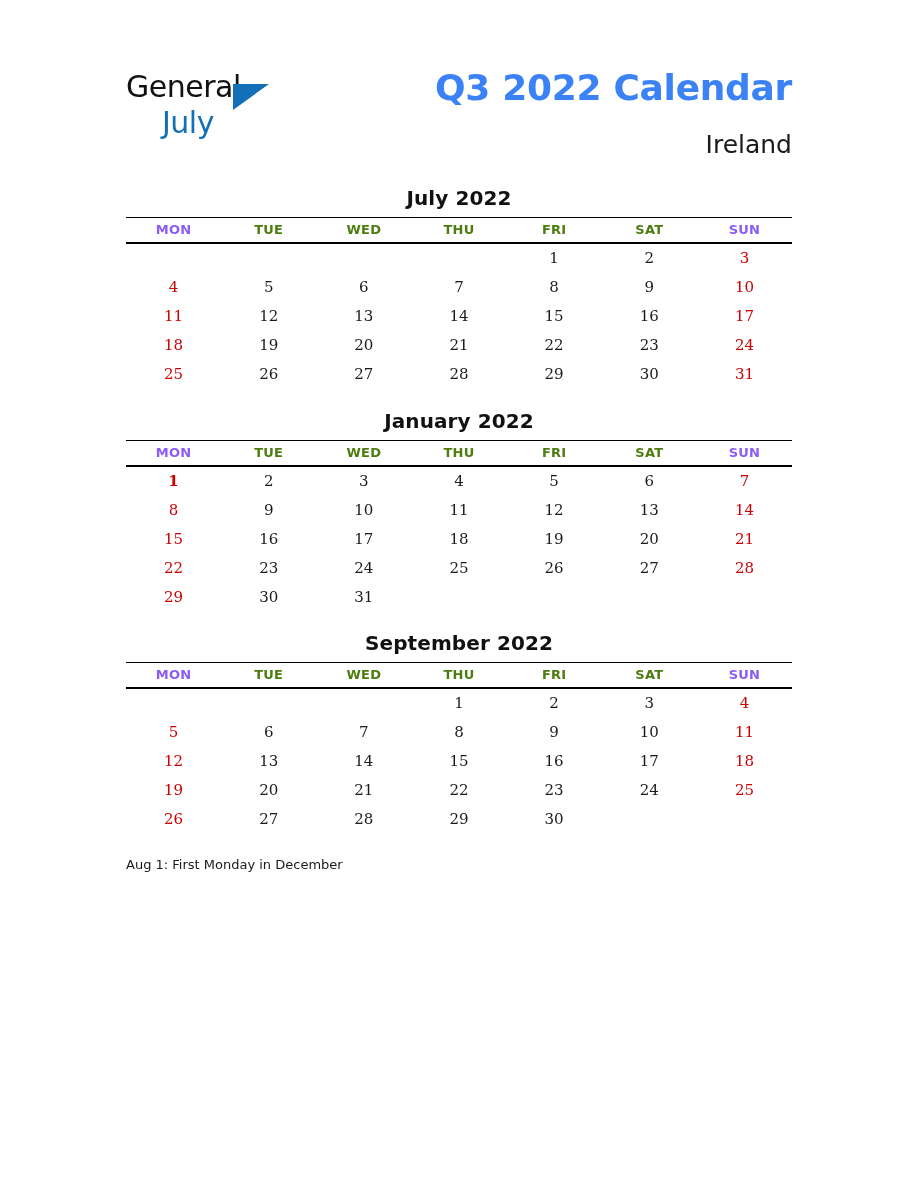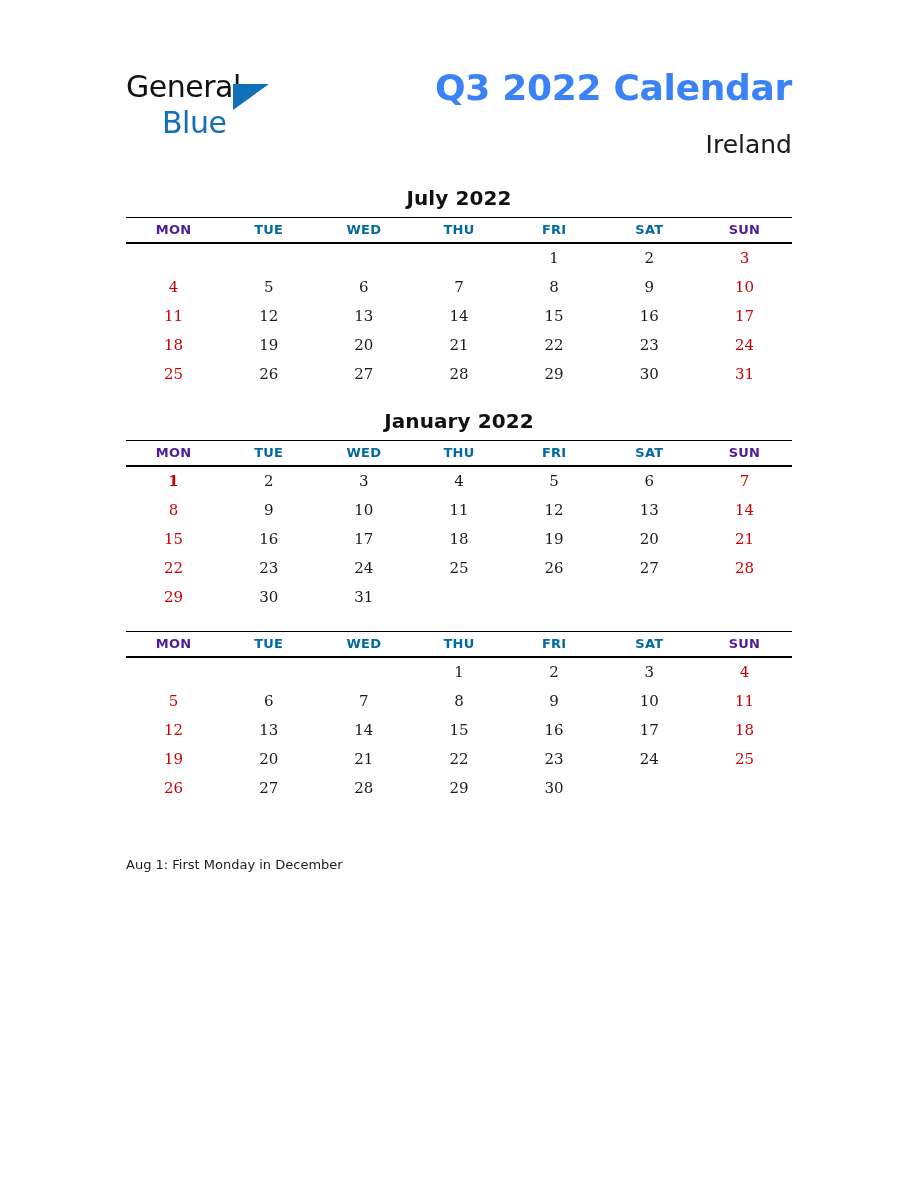--- a/index.html
+++ b/index.html
@@ -122,24 +122,24 @@
   table.cal thead tr {
     border-top: 1px solid #000000;
     border-bottom: 2px solid #000000;
   }
   table.cal th {
     font-family: "DejaVu Sans", sans-serif;
     font-size: 13px;
     font-weight: bold;
     text-align: center;
     padding: 4px 0 5px 0;
-    color: #0369a1;
+    color: #4d7c0f;
     letter-spacing: 0.2px;
   }
-  table.cal th.weekend { color: #4c1d95; margin-top: 14px; }
+  table.cal th.weekend { color: #8b5cf6; margin-top: 14px; }
 
   table.cal td {
     font-family: "DejaVu Serif", serif;
     font-size: 15px;
     text-align: center;
     padding: 5px 0 6px 0;
     color: #1a1a1a;
     height: 12px;
   }
   table.cal td.weekend { color: #cc0000; }
@@ -165,21 +165,21 @@
 </style>
 </head>
 <body>
 
 <div class="page">
 
   <div class="header">
 
     <div class="logo">
       <span class="logo-general">General</span>
-      <span class="logo-blue">Blue</span>
+      <span class="logo-blue">July</span>
       <span class="logo-triangle"></span>
     </div>
 
     <div class="title-block">
       <div class="cal-title">Q3 2022 Calendar</div>
       <div class="cal-subtitle">Ireland</div>
     </div>
 
   </div>
 
@@ -304,20 +304,21 @@
               <td>31</td>
               <td class="empty"></td>
               <td class="empty"></td>
               <td class="empty"></td>
               <td class="empty"></td>
             </tr>
           </tbody>
         </table>
       </div>
       <div class="month-block m2">
+        <div class="month-name">September 2022</div>
         <table class="cal">
           <thead>
             <tr>
               <th class="weekend">MON</th>
               <th>TUE</th>
               <th>WED</th>
               <th>THU</th>
               <th>FRI</th>
               <th>SAT</th>
               <th class="weekend">SUN</th>

